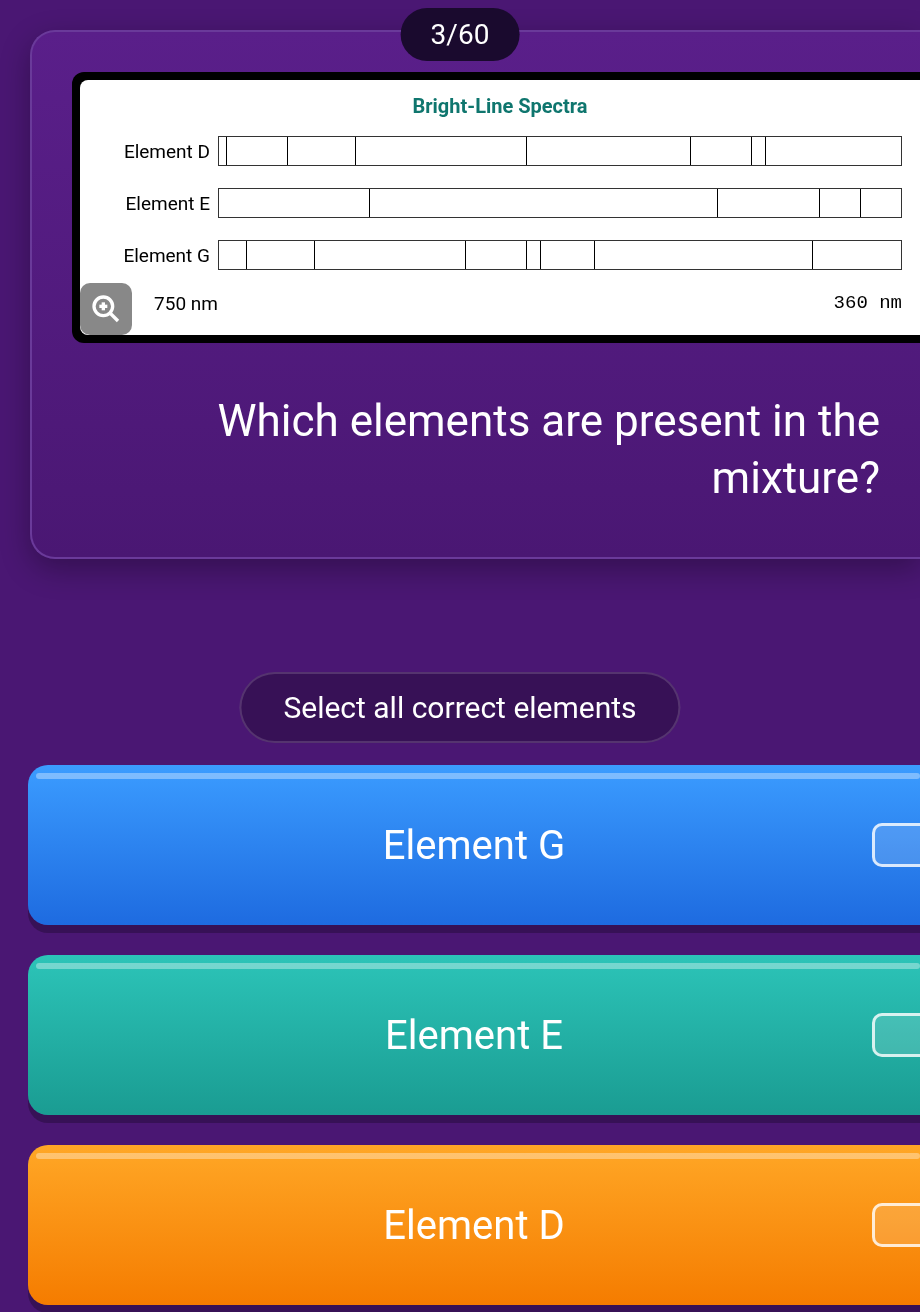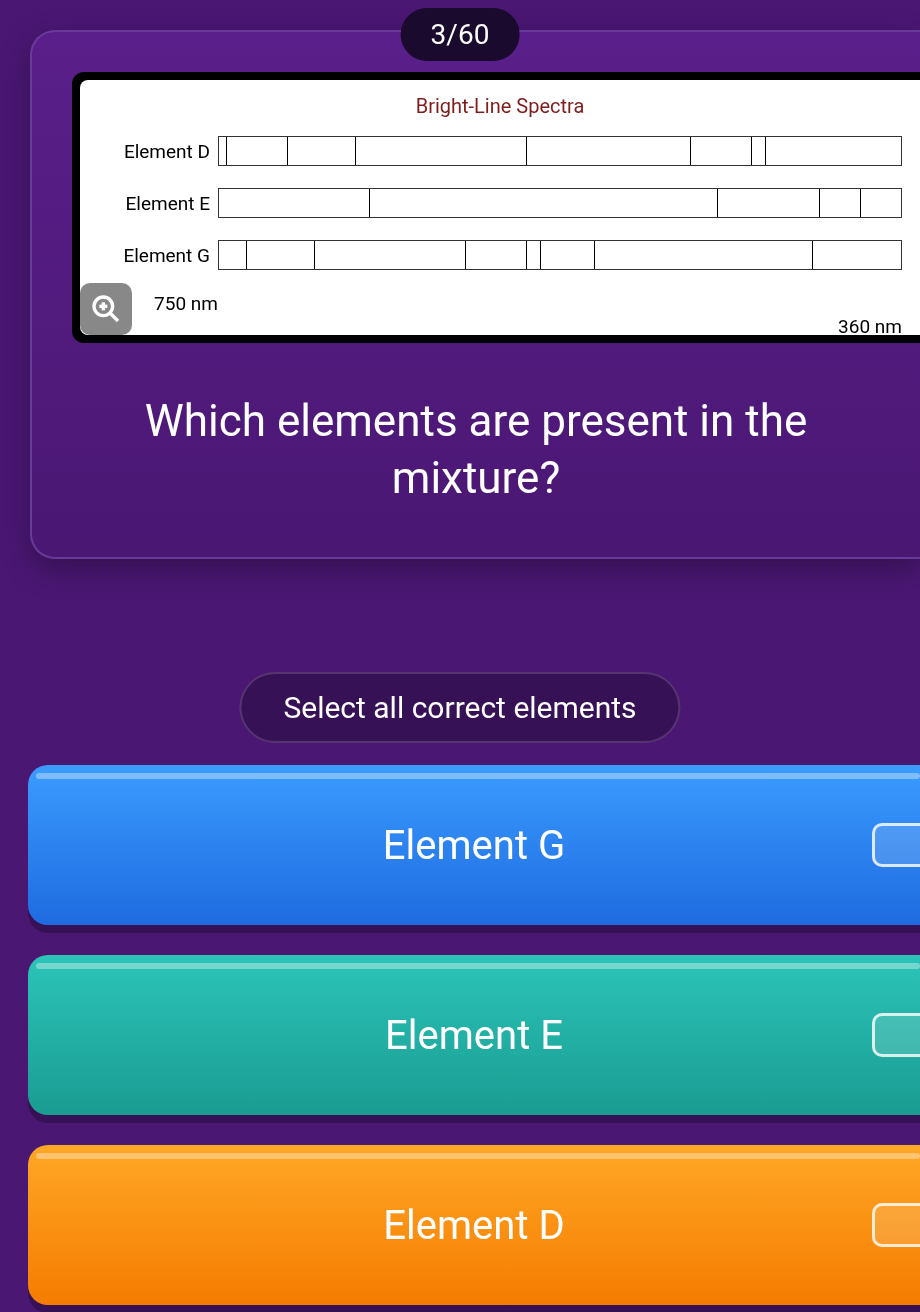--- a/index.html
+++ b/index.html
@@ -43,24 +43,24 @@
     position: relative;
   }
   .spectra-inner {
     background: #fff;
     border-radius: 8px 0 0 8px;
     padding: 14px 18px 20px 18px;
     position: relative;
   }
   .spectra-title {
     text-align: center;
-    font-weight: normal;
+    font-weight: bold;
     font-size: 20px;
     margin-bottom: 18px;
-    color: #7f1d1d;
+    color: #0f766e;
   }
   .spectra-row {
     display: flex;
     align-items: center;
     margin-bottom: 22px;
   }
   .spectra-label {
     width: 120px;
     text-align: right;
     font-size: 19px;
@@ -71,30 +71,29 @@
     flex: 1;
     height: 30px;
     border: 1px solid #333;
     position: relative;
     background: #fff;
   }
   .spectra-line { position: absolute; top: 0; bottom: 0; width: 1px; background: #000; }
   .axis-row {
     display: flex;
     margin-top: 0;
-    flex-direction: column;
   }
   .axis-left {
     width: 120px;
     text-align: right;
     font-size: 19px;
     padding-right: 0;
     color: #000;
   }
-  .axis-space { flex: 1; position: relative; }
+  .axis-space { flex: 1; position: relative; font-family: Liberation Mono, monospace; }
   .axis-right {
     position: absolute;
     right: 0;
     font-size: 19px;
     color: #000;
   }
   .zoom-btn {
     position: absolute;
     left: 8px;
     bottom: 8px;
@@ -104,21 +103,21 @@
     border-radius: 10px;
     display: flex;
     align-items: center;
     justify-content: center;
     cursor: pointer;
   }
   .zoom-btn svg { width: 32px; height: 32px; }
   .question-text {
     color: #fff;
     font-size: 44px;
-    text-align: center;
+    text-align: right;
     padding: 50px 40px 0 40px;
     line-height: 1.3;
   }
   .instruction-pill {
     position: absolute;
     top: 672px;
     left: 50%;
     transform: translateX(-50%);
     background: rgba(0,0,0,0.25);
     border: 2px solid rgba(255,255,255,0.15);

